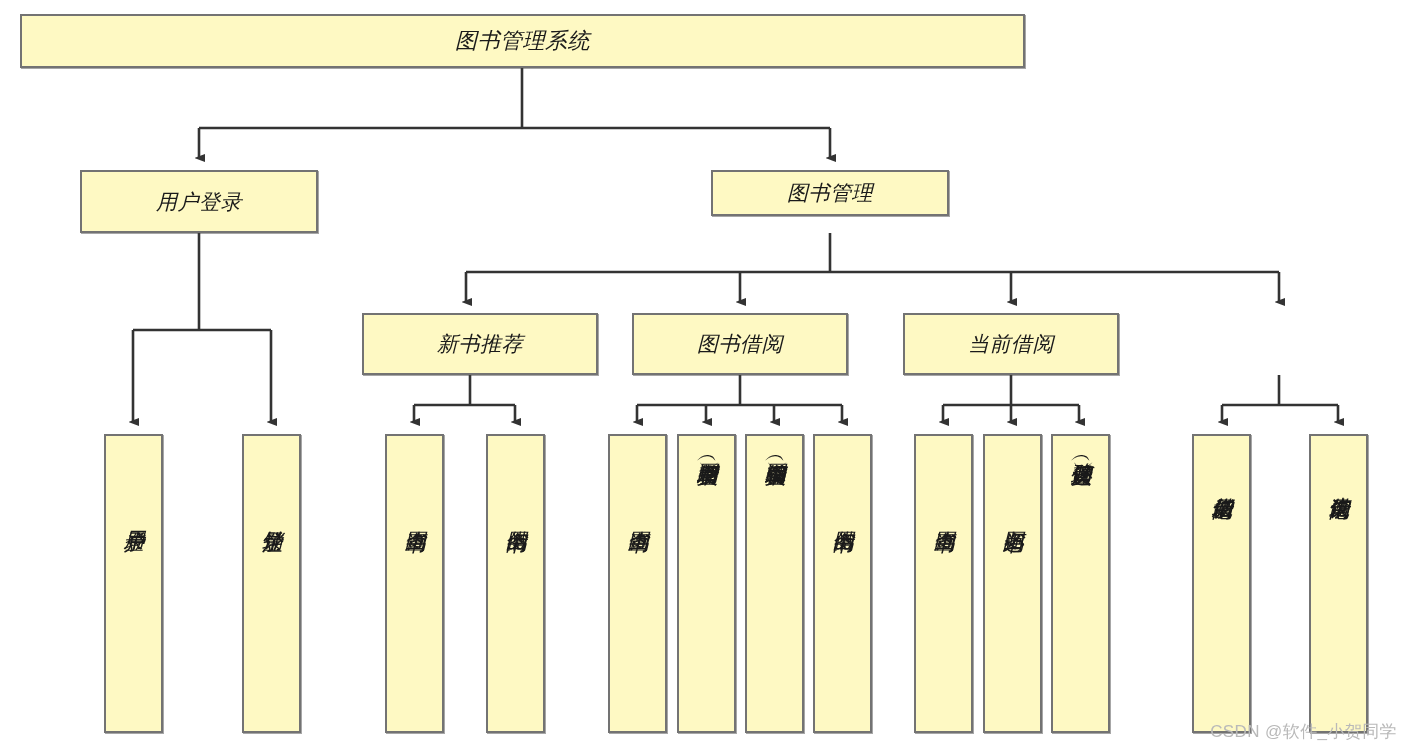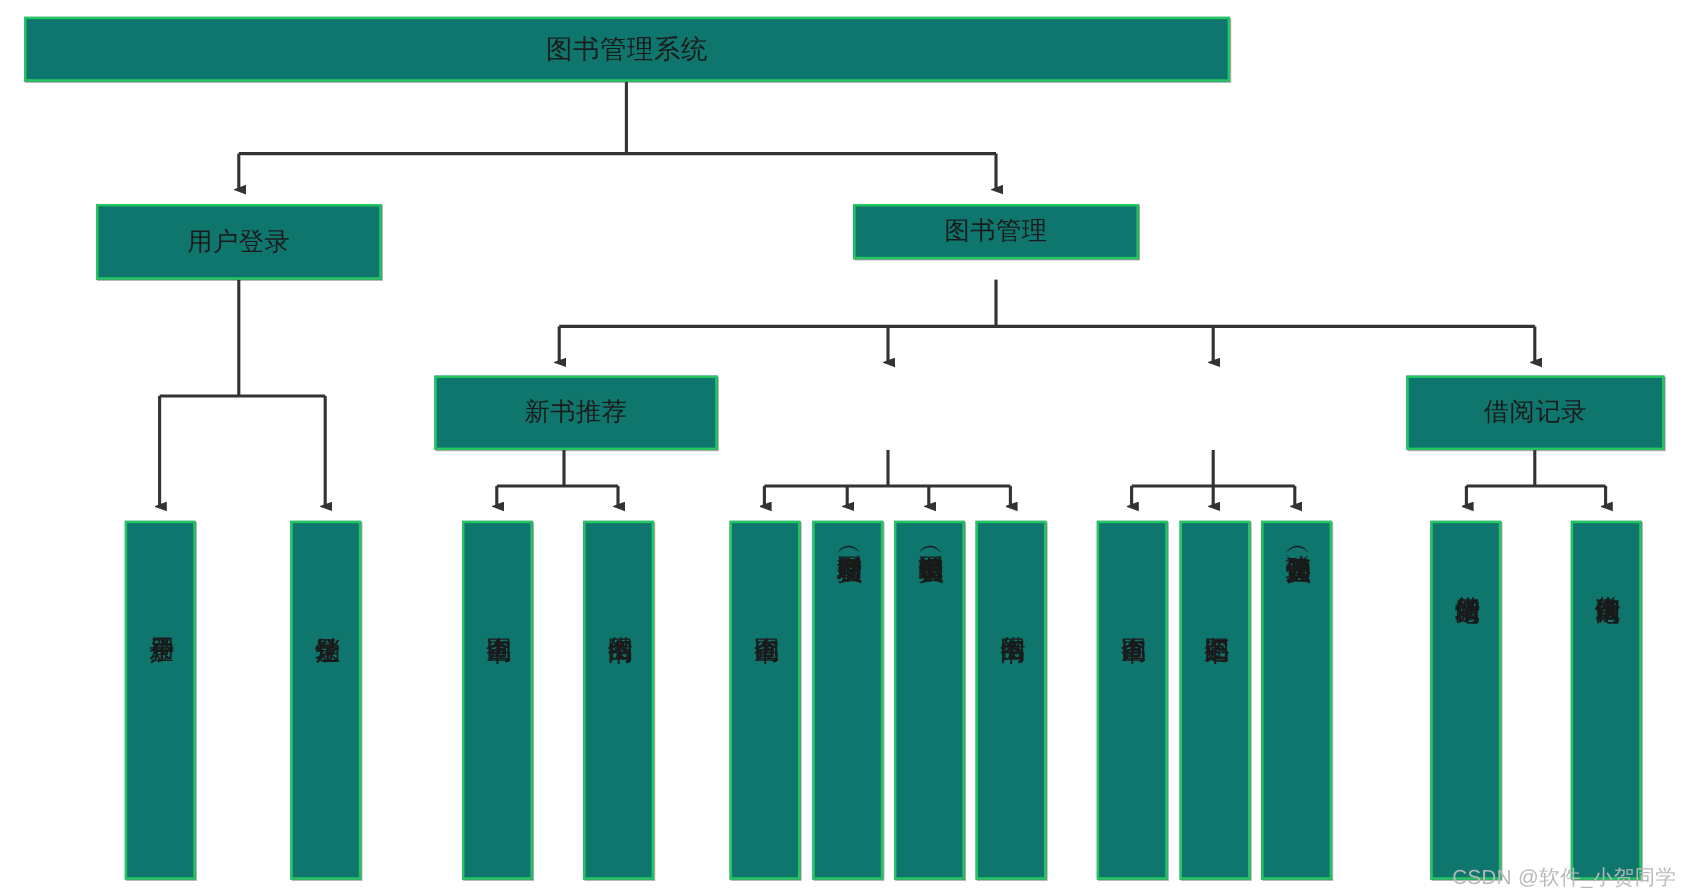--- a/index.html
+++ b/index.html
@@ -22,27 +22,28 @@
     position: absolute;
     left: 0;
     top: 0;
     width: 1405px;
     height: 747px;
     pointer-events: none;
   }
   .node {
     position: absolute;
     box-sizing: border-box;
-    border: 2px solid #22c55e;
-    background: #0f766e;
+    border: 2px solid #737373;
+    background: #fef9c3;
     display: flex;
     align-items: center;
     justify-content: center;
     color: #1a1a1a;
     box-shadow: 1px 1px 0 rgba(60,60,60,0.45);
+    font-style: italic;
   }
   .node .label {
     display: block;
     text-align: center;
     letter-spacing: 0.5px;
   }
   
   .node.h .label {
     font-size: 21px;
     line-height: 1.1;
@@ -139,25 +140,28 @@
   </div>
 
   <div class="node h" style="left:711px; top:170px; width:238px; height:46px;">
     <span class="label">图书管理</span>
   </div>
 
   <div class="node h" style="left:362px; top:313px; width:236px; height:62px;">
     <span class="label">新书推荐</span>
   </div>
 
-
-
-  <div class="node h" style="left:1172px; top:313px; width:215px; height:62px;">
-    <span class="label">借阅记录</span>
-  </div>
+  <div class="node h" style="left:632px; top:313px; width:216px; height:62px;">
+    <span class="label">图书借阅</span>
+  </div>
+
+  <div class="node h" style="left:903px; top:313px; width:216px; height:62px;">
+    <span class="label">当前借阅</span>
+  </div>
+
 
   <div class="node v" style="left:104px; top:434px; width:59px; height:299px; padding-top:78px;">
     <span class="label">用户登录</span>
   </div>
 
   <div class="node v" style="left:242px; top:434px; width:59px; height:299px; padding-top:78px;">
     <span class="label">注销登录</span>
   </div>
 
   <div class="node v" style="left:385px; top:434px; width:59px; height:299px; padding-top:78px;">

